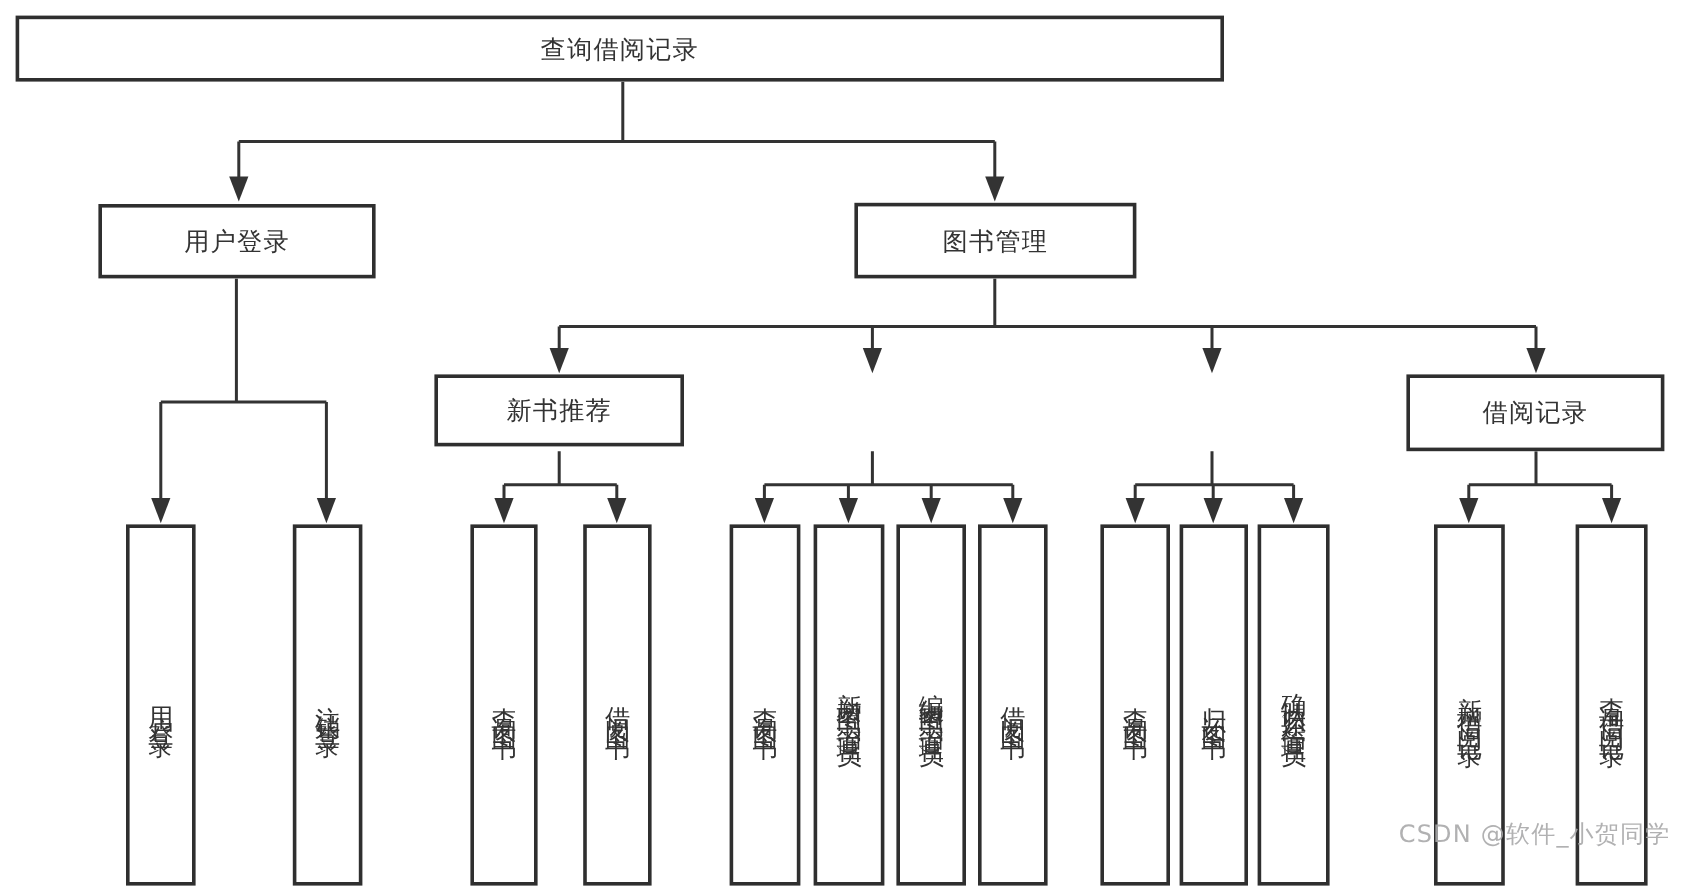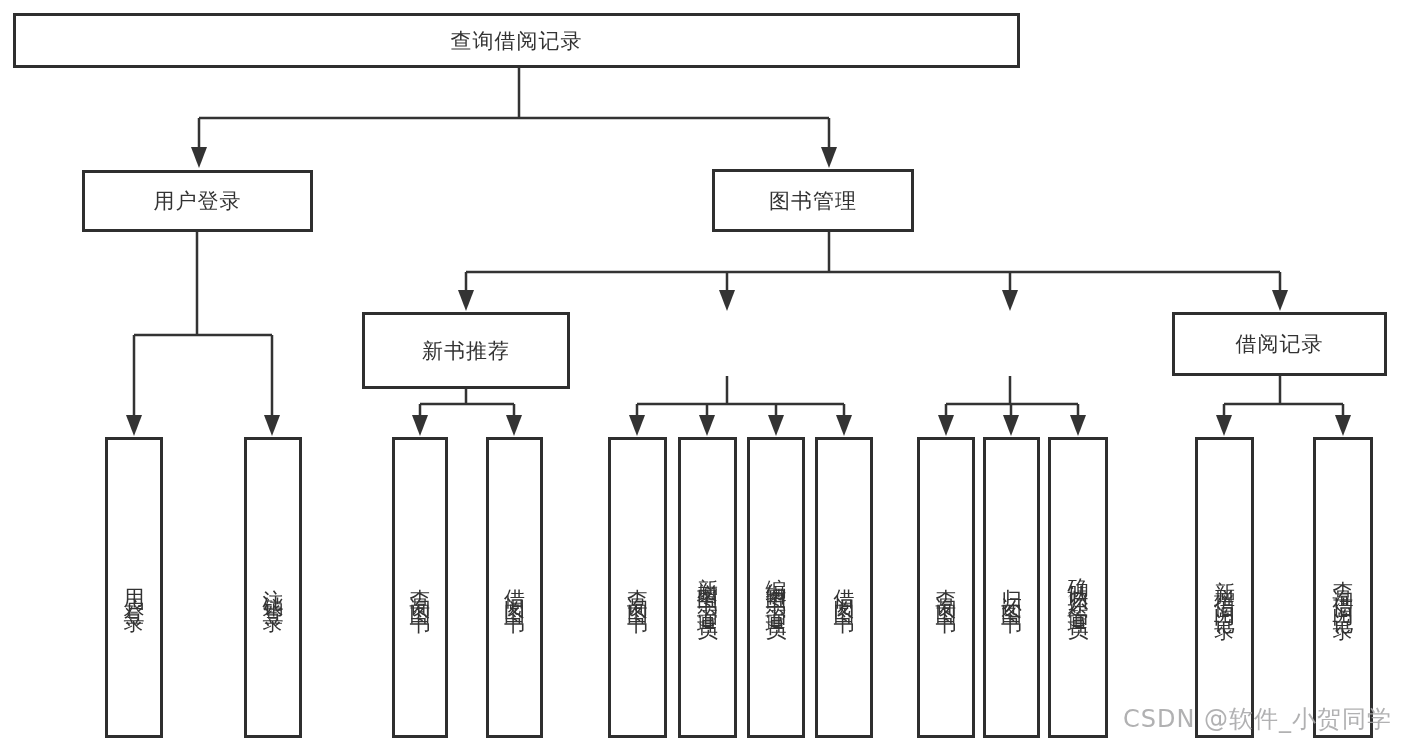--- a/index.html
+++ b/index.html
@@ -44,22 +44,22 @@
     text-orientation: mixed;
     font-size: 21px;
     line-height: 1.15;
     letter-spacing: 8px;
     color: #333333;
     white-space: nowrap;
   }
   #watermark {
     position: absolute;
     right: 13px;
-    top: 703px;
-    font-size: 24px;
+    top: 682px;
+    font-size: 20px;
     color: rgba(168, 168, 170, 0.9);
     letter-spacing: 1px;
     z-index: 5;
     white-space: nowrap;
   }
 </style>
 </head>
 <body>
 
 <div id="canvas">
@@ -100,25 +100,25 @@
     <polygon points="1335,415 1351,415 1343,436"></polygon>
   </svg>
 
   <div class="box" style="left:13px; top:13px; width:1007px; height:55px;">
     <span class="hlabel">查询借阅记录</span>
   </div>
 
   <div class="box" style="left:82px; top:170px; width:231px; height:62px;">
     <span class="hlabel">用户登录</span>
   </div>
-  <div class="box" style="left:712px; top:169px; width:202px; height:63px;">
+  <div class="box" style="left:712px; top:169px; width:235px; height:63px;">
     <span class="hlabel">图书管理</span>
   </div>
 
-  <div class="box" style="left:362px; top:312px; width:208px; height:77px;">
+  <div class="box" style="left:362px; top:312px; width:208px; height:60px;">
     <span class="hlabel">新书推荐</span>
   </div>
   <div class="box" style="left:1172px; top:312px; width:215px; height:64px;">
     <span class="hlabel">借阅记录</span>
   </div>
 
   <div class="box" style="left:105px; top:437px; width:58px; height:301px;">
     <span class="vlabel">用户登录</span>
   </div>
   <div class="box" style="left:244px; top:437px; width:58px; height:301px;">

